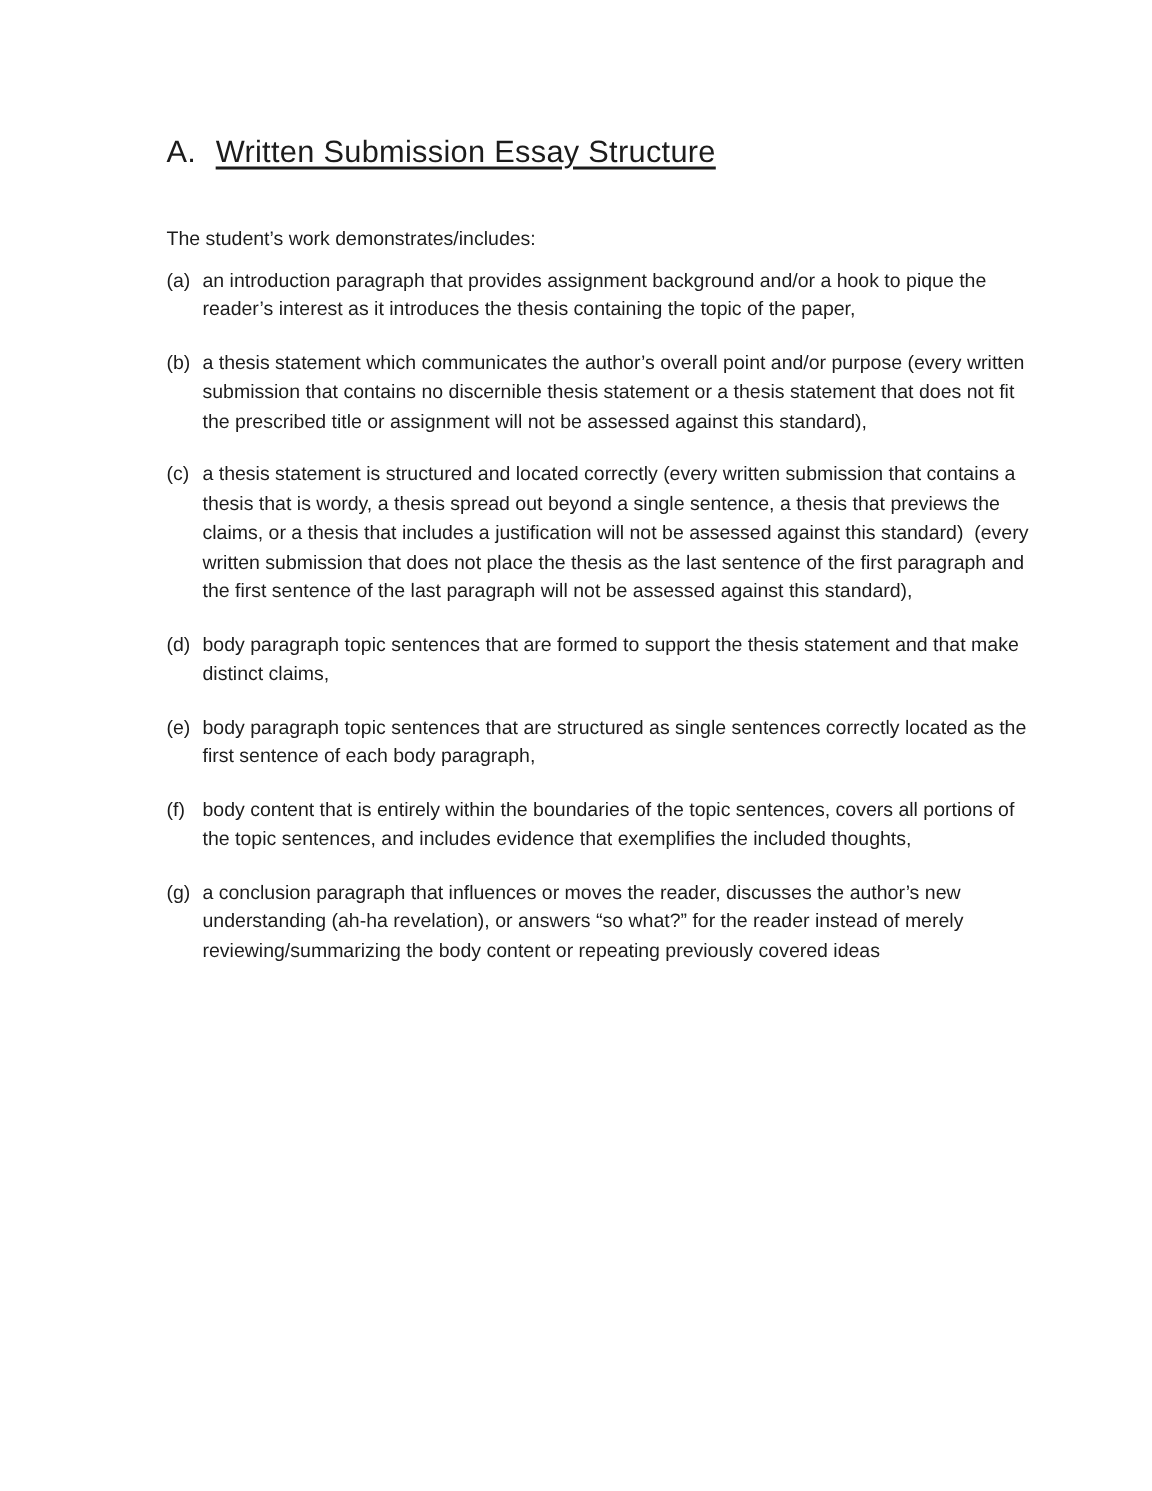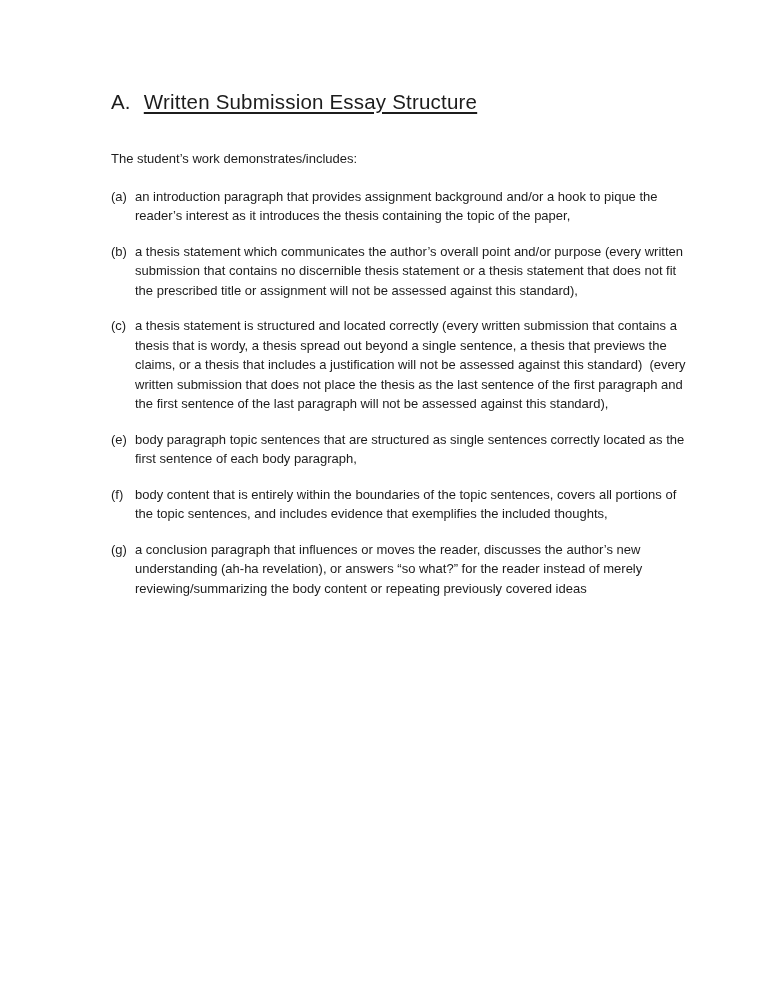--- a/index.html
+++ b/index.html
@@ -34,21 +34,21 @@
   }
   .heading .letter {
     display: inline-block;
     margin-right: 13px;
   }
   .heading .title-text {
     text-decoration: underline;
     text-underline-offset: 3px;
   }
   .intro {
-    margin: 0 0 18px 0;
+    margin: 0 0 8px 0;
     font-size: 13px;
     line-height: 19.5px;
   }
   .criteria-list {
     margin: 0;
     padding: 0;
   }
   .item {
     position: relative;
     padding-left: 24px;
@@ -77,20 +77,21 @@
     <p class="intro">The student’s work demonstrates/includes:</p>
 
     <div class="criteria-list">
 
       <div class="item"><span class="marker">(a)</span><span class="text">an introduction paragraph that provides assignment background and/or a hook to pique the reader’s interest as it introduces the thesis containing the topic of the paper,</span></div>
 
       <div class="item"><span class="marker">(b)</span><span class="text">a thesis statement which communicates the author’s overall point and/or purpose (every written submission that contains no discernible thesis statement or a thesis statement that does not fit the prescribed title or assignment will not be assessed against this standard),</span></div>
 
       <div class="item"><span class="marker">(c)</span><span class="text">a thesis statement is structured and located correctly (every written submission that contains a thesis that is wordy, a thesis spread out beyond a single sentence, a thesis that previews the claims, or a thesis that includes a justification will not be assessed against this standard)  (every written submission that does not place the thesis as the last sentence of the first paragraph and the first sentence of the last paragraph will not be assessed against this standard),</span></div>
 
+      <div class="item"><span class="marker">(d)</span><span class="text">body paragraph topic sentences that are formed to support the thesis statement and that make distinct claims,</span></div>
 
       <div class="item"><span class="marker">(e)</span><span class="text">body paragraph topic sentences that are structured as single sentences correctly located as the first sentence of each body paragraph,</span></div>
 
       <div class="item"><span class="marker">(f)</span><span class="text">body content that is entirely within the boundaries of the topic sentences, covers all portions of the topic sentences, and includes evidence that exemplifies the included thoughts,</span></div>
 
       <div class="item"><span class="marker">(g)</span><span class="text">a conclusion paragraph that influences or moves the reader, discusses the author’s new understanding (ah-ha revelation), or answers “so what?” for the reader instead of merely reviewing/summarizing the body content or repeating previously covered ideas</span></div>
 
     </div>
   </div>
 </div>

